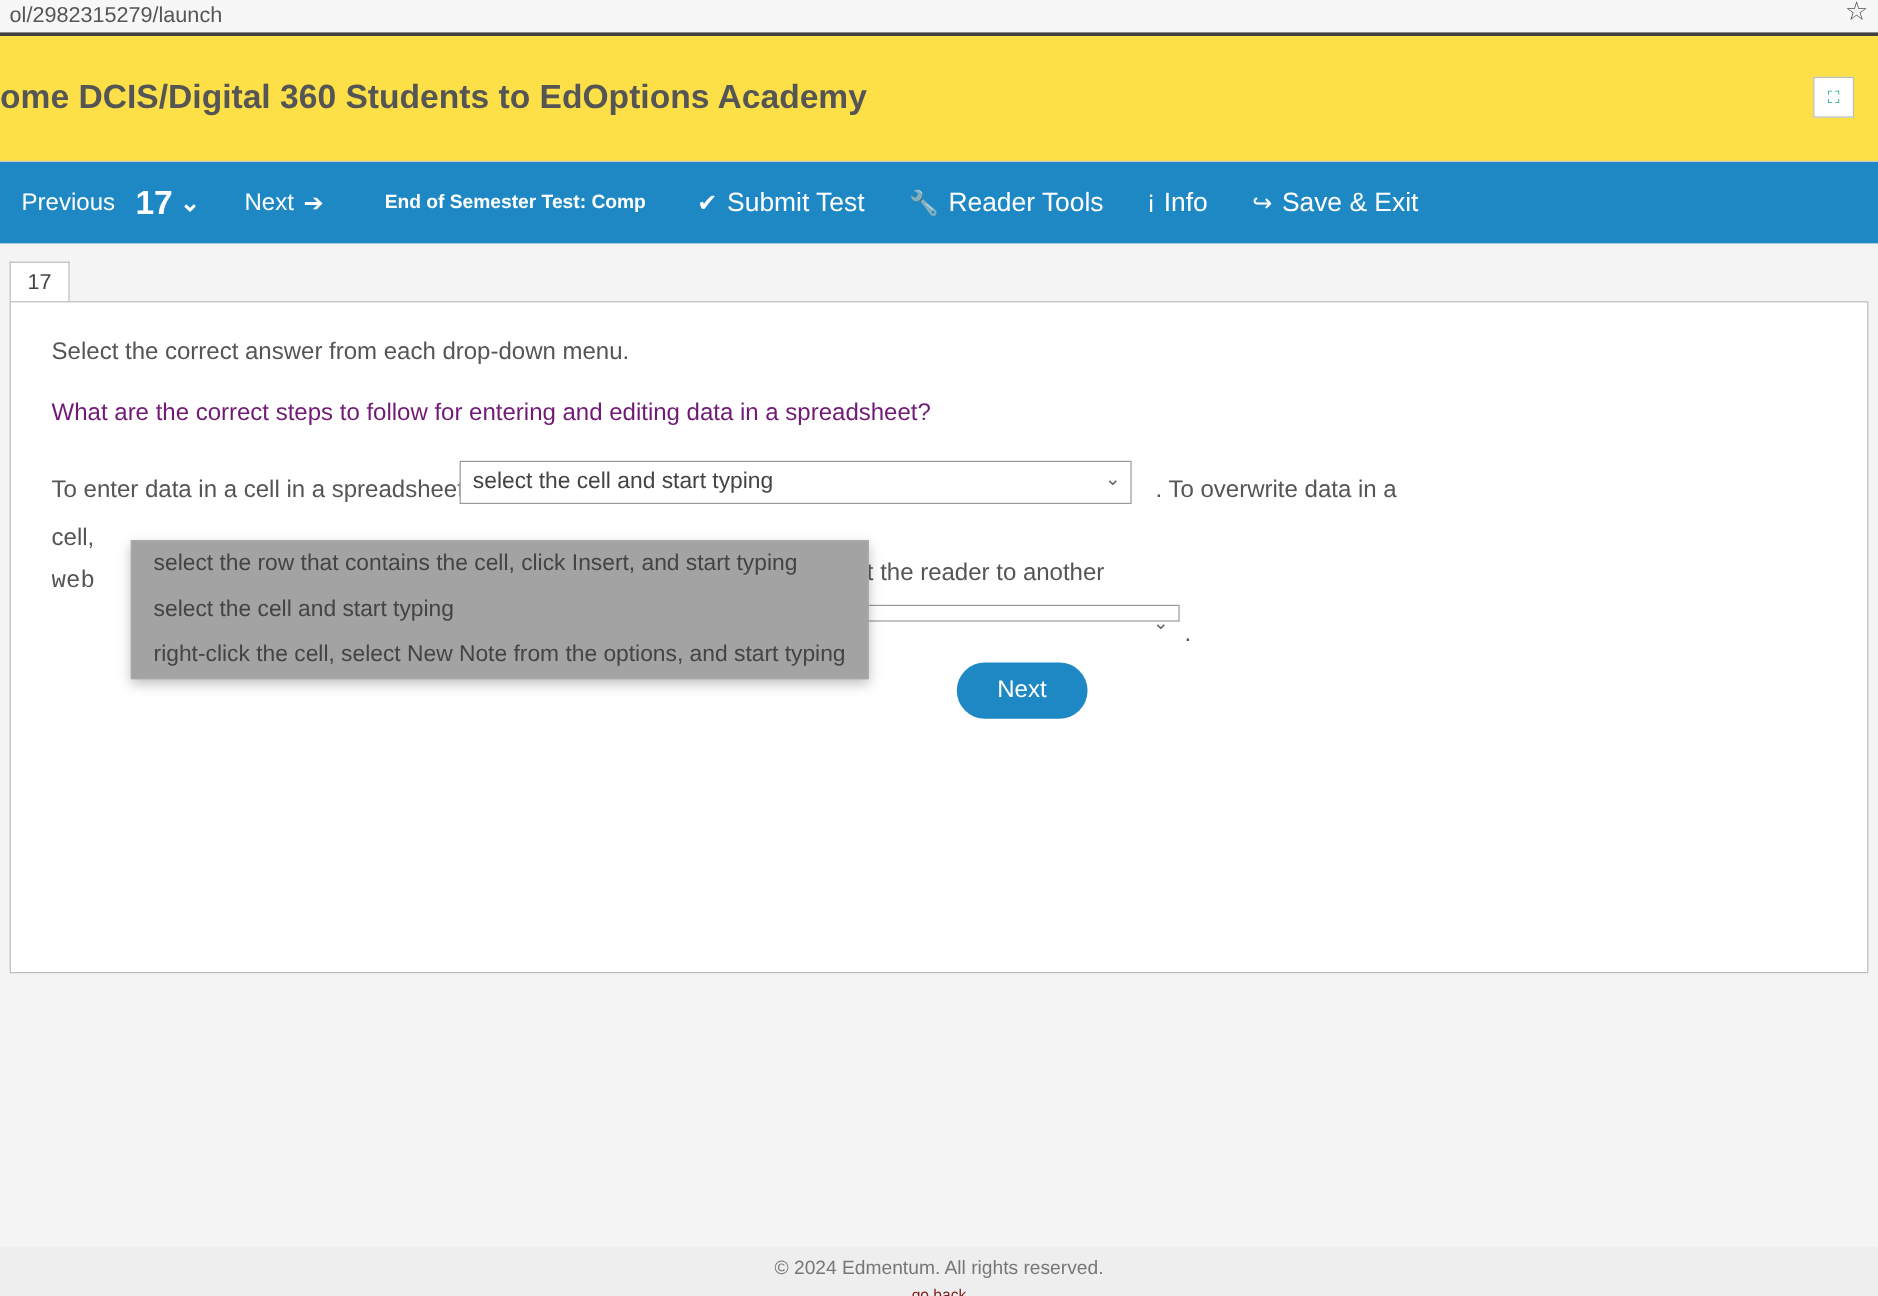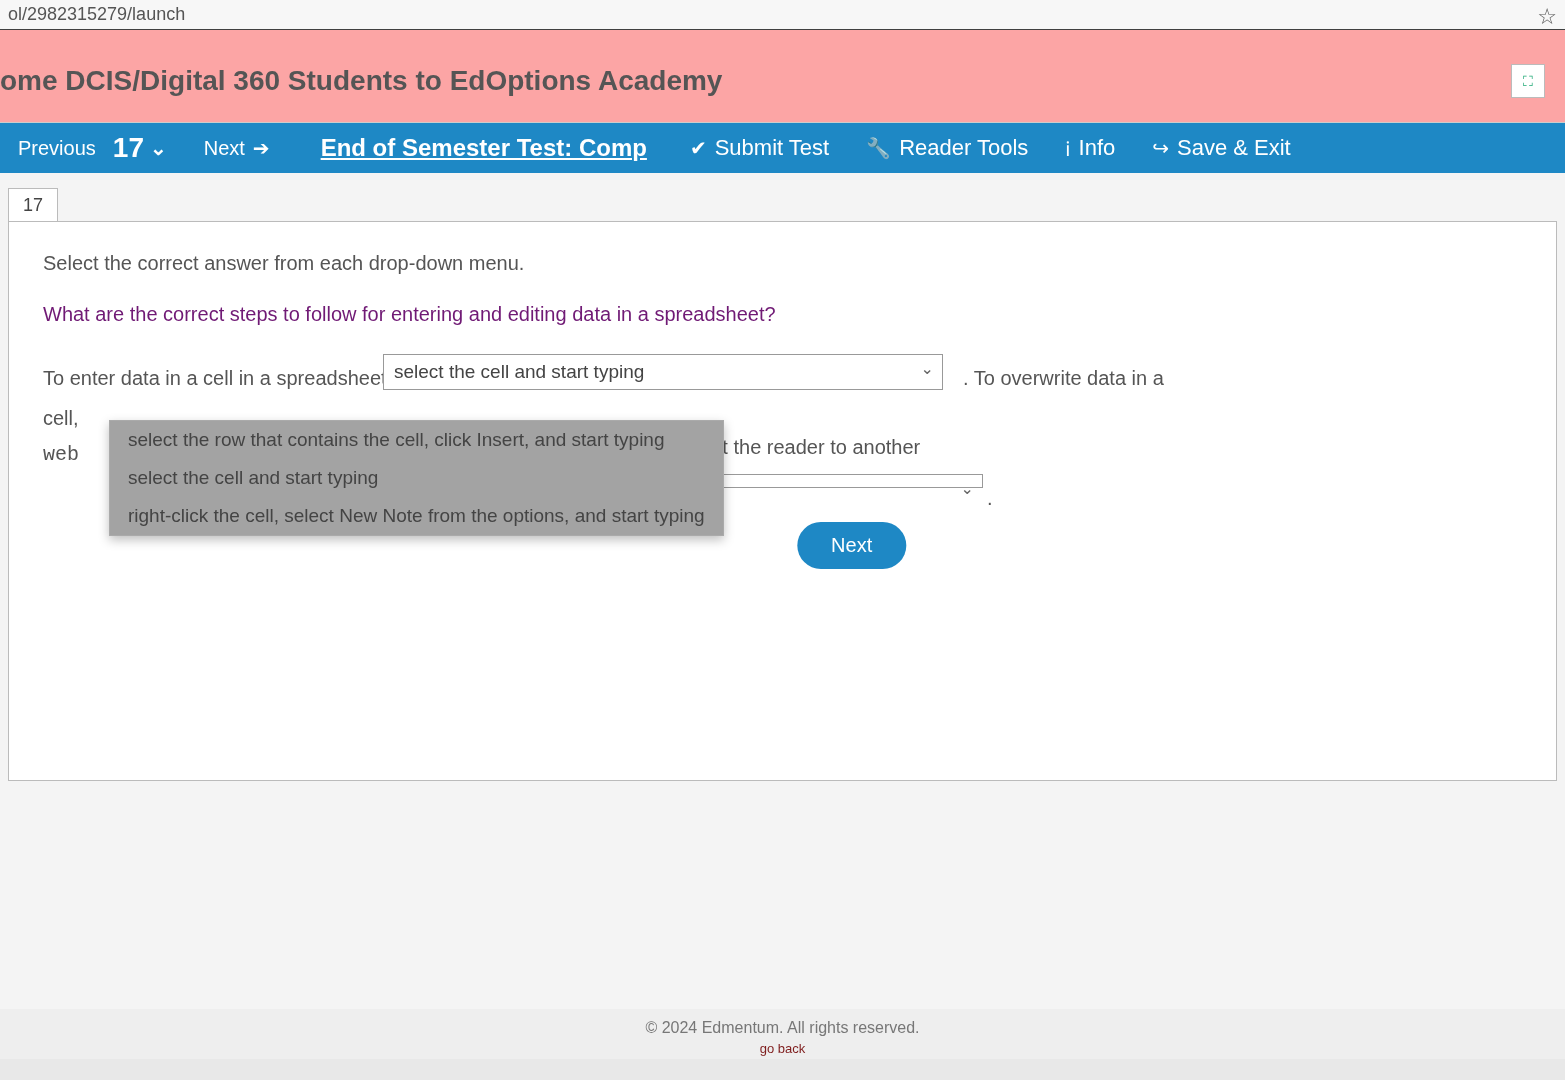--- a/index.html
+++ b/index.html
@@ -10,28 +10,28 @@
     color: #444;
     overflow: hidden;
   }
   .browser-url {
     height: 30px;
     background: #f7f7f7;
     color: #555;
     font-size: 18px;
     padding: 4px 8px;
     display: flex;
-    align-items: flex-start;
+    align-items: flex-end;
     justify-content: space-between;
-    border-bottom: 1px solid #404040;
+    border-bottom: 3px solid #404040;
   }
   .star-icon { font-size: 22px; color: #555; }
   .page-banner {
-    background: #fca5a5;
-    padding: 34px 20px 24px 0;
+    background: #fde047;
+    padding: 34px 20px 36px 0;
     display: flex;
     align-items: center;
     justify-content: space-between;
     border-bottom: 1px solid #ccc;
   }
   .page-banner h1 {
     font-size: 28px;
     font-weight: 700;
     color: #555;
   }
@@ -44,36 +44,36 @@
     align-items: center;
     justify-content: center;
     font-size: 14px;
     color: #2a7;
     cursor: pointer;
   }
   .toolbar {
     background: #1e88c5;
     display: flex;
     align-items: stretch;
-    height: 50px;
+    height: 68px;
     color: #fff;
   }
   .toolbar .tb-item {
     display: flex;
     align-items: center;
     padding: 0 18px;
     font-size: 22px;
     white-space: nowrap;
     border-right: 1px solid rgba(255,255,255,0.0);
     cursor: pointer;
   }
   .toolbar .tb-prev { font-size: 20px; padding-right: 6px; }
   .toolbar .tb-qnum { font-size: 28px; font-weight: 600; padding: 0 10px; }
   .toolbar .tb-next { font-size: 20px; }
-  .toolbar .tb-title { font-size: 24px; font-weight: 600; flex: 0 0 auto; padding: 0 24px; cursor: default; text-decoration: underline; }
+  .toolbar .tb-title { font-size: 16px; font-weight: 600; flex: 0 0 auto; padding: 0 24px; cursor: default; }
   .toolbar .tb-icon { margin-right: 8px; font-size: 20px; }
   .content-area {
     background: #f4f4f4;
     padding: 0 0 0 0;
     height: calc(100% - 30px - 106px - 58px - 50px);
     position: relative;
   }
   .question-tab {
     display: inline-block;
     background: #fff;

